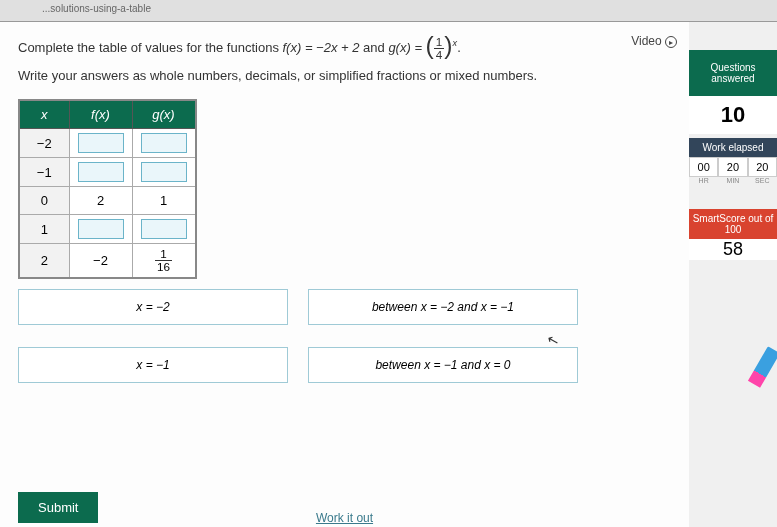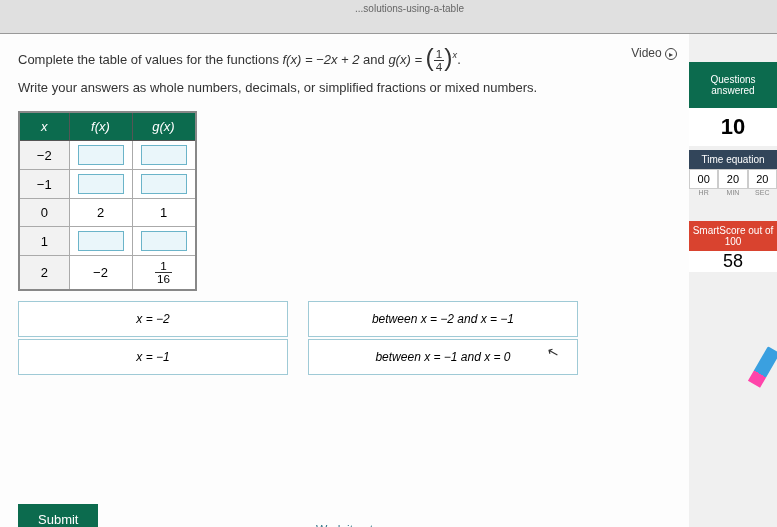--- a/index.html
+++ b/index.html
@@ -5,28 +5,27 @@
     * { box-sizing: border-box; margin: 0; padding: 0; }
     body {
       font-family: Arial, Helvetica, sans-serif;
       background: #f5f5f5;
       width: 777px;
       height: 527px;
       overflow: hidden;
       position: relative;
     }
     .top-bar {
-      height: 34px;
+      height: 22px;
       background: #e0e0e0;
       border-bottom: 1px solid #999;
       font-size: 10px;
       color: #666;
       padding-left: 42px;
       line-height: 18px;
-      text-align: center;
     }
     .content-wrap {
       display: flex;
       height: calc(100% - 18px);
     }
     .main {
       flex: 1;
       padding: 14px 18px 0 18px;
       background: #fdfdfd;
       position: relative;
@@ -101,21 +100,21 @@
       border: 1px solid #6bb4c9;
       background: #eaf6fa;
       text-align: center;
       font-size: 12px;
     }
     .question2 { margin-top: 14px; font-size: 13px; color: #333; }
     .choices {
       margin-top: 10px;
       display: grid;
       grid-template-columns: 1fr 1fr;
-      gap: 2px 20px;
+      gap: 22px 20px;
       max-width: 560px;
     }
     .choice {
       border: 1px solid #9fcad6;
       background: #fff;
       padding: 10px;
       text-align: center;
       font-size: 12px;
       font-style: italic;
       cursor: pointer;
@@ -249,21 +248,21 @@
 
     <span class="cursor-icon">↖</span>
   </div>
 
   <div class="sidebar">
     <div class="side-box">
       <div class="qa-head">Questions answered</div>
       <div class="qa-val">10</div>
     </div>
     <div class="side-box">
-      <div class="time-head">Time equation</div>
+      <div class="time-head">Work elapsed</div>
       <div class="time-val">
         <div class="seg">00</div>
         <div class="seg">20</div>
         <div class="seg">20</div>
       </div>
       <div class="time-lbl">
         <span>HR</span>
         <span>MIN</span>
         <span>SEC</span>
       </div>

